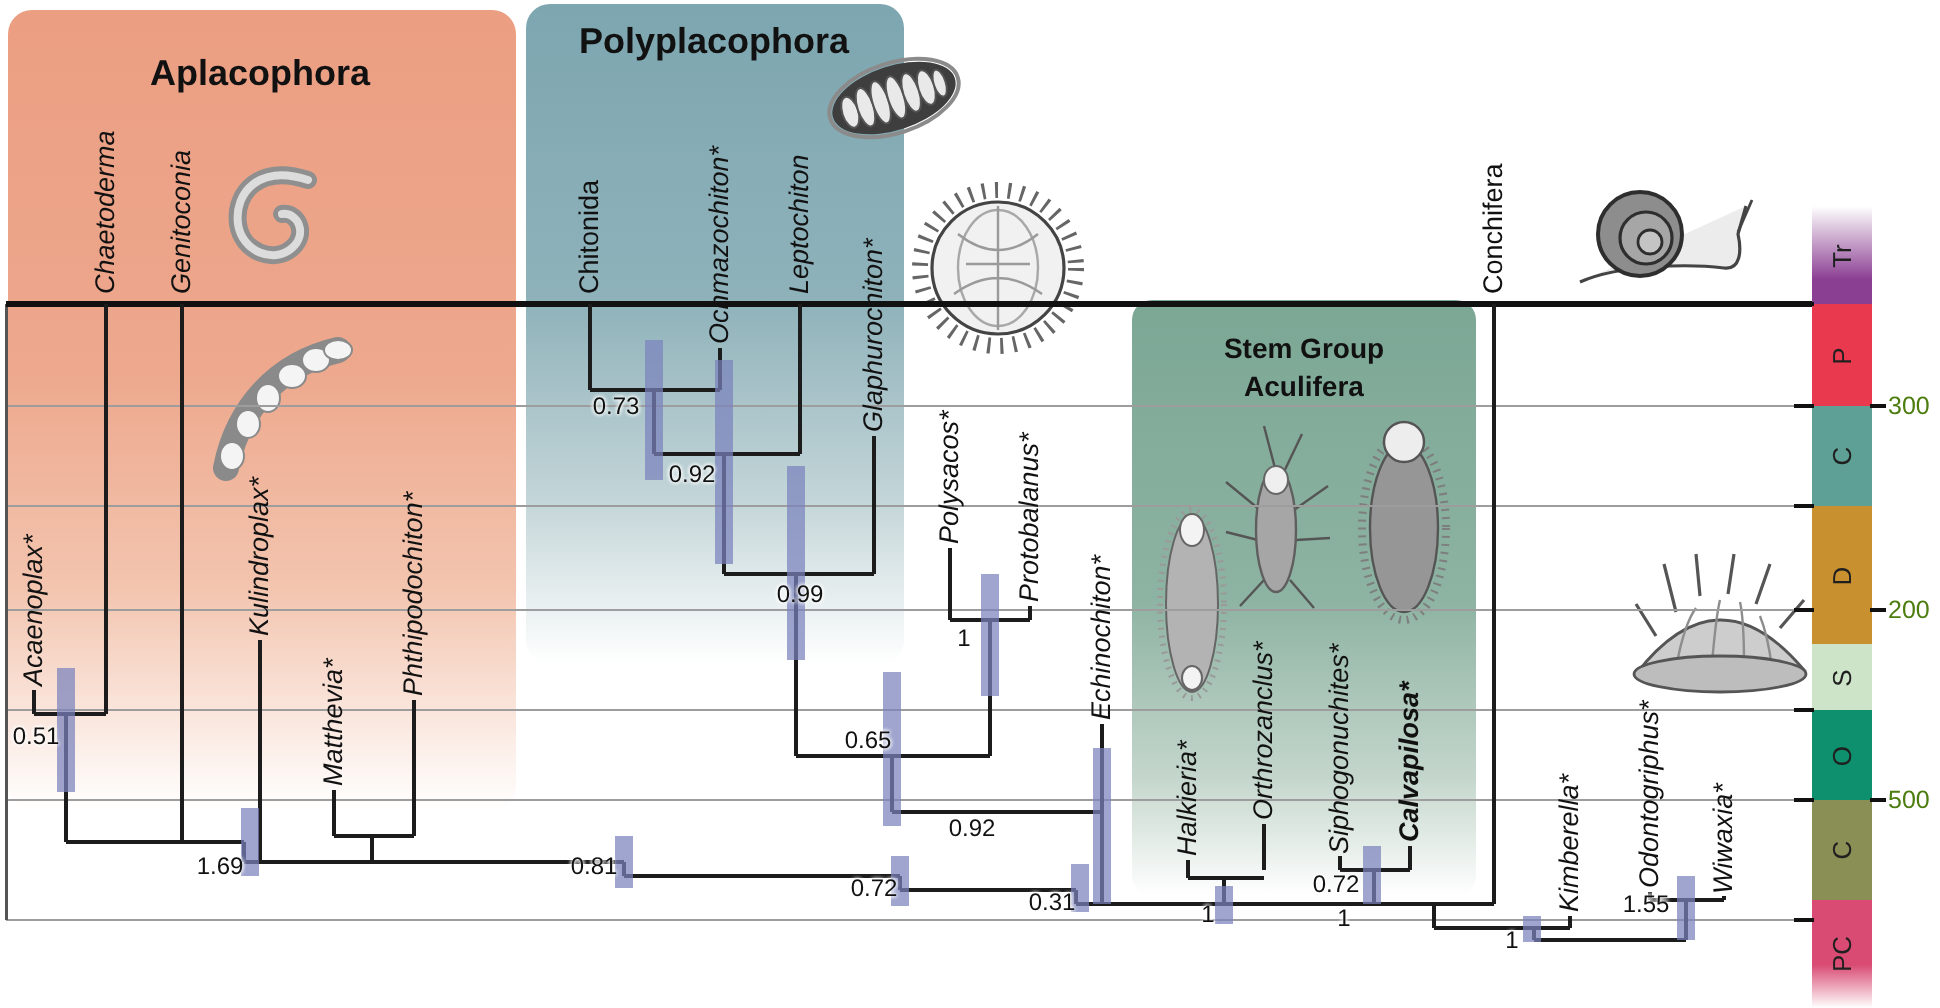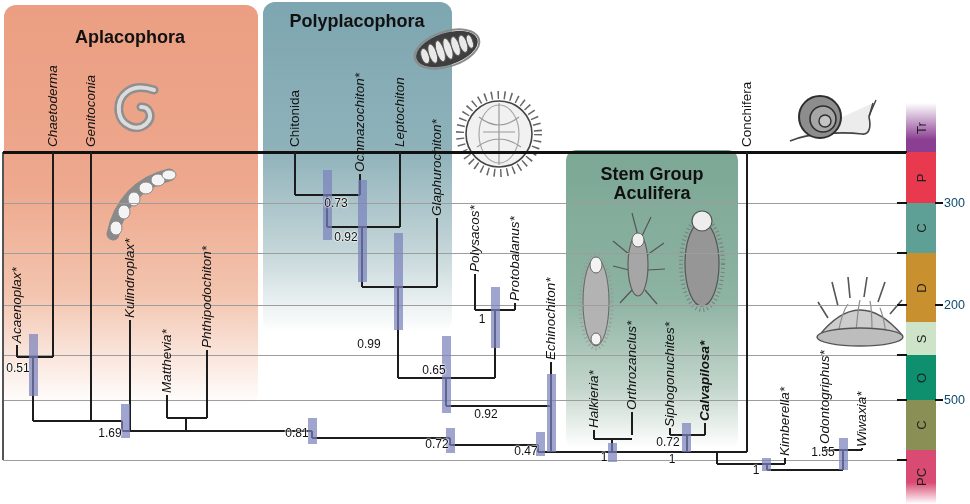--- a/index.html
+++ b/index.html
@@ -6,32 +6,32 @@
   #figure{position:relative;width:970px;height:504px;background:#fff;overflow:hidden;
           font-family:"Liberation Sans","DejaVu Sans",sans-serif;}
   .gbox{position:absolute;border-radius:12px;}
   .gbox-apl{left:4px;top:5px;width:254px;height:400px;
     background:linear-gradient(to bottom,#eb9e82 0%,#eda88d 45%,#f3c4ae 72%,rgba(246,220,208,0) 100%);}
   .gbox-poly{left:263px;top:2px;width:189px;height:330px;
     background:linear-gradient(to bottom,#7da6b0 0%,#8fb2ba 45%,#c3d5d8 75%,rgba(230,238,239,0) 100%);}
   .gbox-stem{left:566px;top:150px;width:172px;height:298px;border-radius:10px;
     background:linear-gradient(to bottom,#7ca795 0%,#8db3a2 50%,#c4d6cc 80%,rgba(228,237,231,0) 100%);}
   .gtitle{position:absolute;transform:translate(-50%,-50%);font-weight:bold;font-size:18px;color:#111;white-space:nowrap;}
-  .gtitle2{font-size:18px;}
+  .gtitle2{font-size:14px;}
   svg#tree-svg{position:absolute;left:0;top:0;}
   .tip-label{position:absolute;transform:rotate(-90deg);transform-origin:0 0;
      white-space:nowrap;font-size:13.5px;color:#111;line-height:15px;height:15px;}
   .tip-label.i{font-style:italic;}
   .tip-label.b{font-weight:bold;}
   .support{position:absolute;transform:translate(-50%,-50%);font-size:12px;color:#111;
      text-shadow:0 0 2px #fff,0 0 2px #fff,0 0 2px #fff;white-space:nowrap;}
   .ts-seg{position:absolute;left:906px;width:30px;}
   .ts-label{position:absolute;transform:translate(-50%,-50%) rotate(-90deg);font-size:13px;color:#1f1f1f;white-space:nowrap;}
   .ts-tick{position:absolute;background:#111;height:2px;}
-  .ts-age{position:absolute;font-size:12.5px;color:#0c4a6e;transform:translateY(-50%);}
+  .ts-age{position:absolute;font-size:12.5px;color:#4d7c0f;transform:translateY(-50%);}
   .illo{position:absolute;}
 </style>
 </head>
 <body>
 
 <div id="figure">
 
   <div class="gbox gbox-apl"></div>
   <div class="gbox gbox-poly"></div>
   <div class="gbox gbox-stem"></div>
@@ -205,29 +205,29 @@
     <div class="tip-label i" style="left: 586px; top: 428px;">Halkieria*</div>
     <div class="tip-label i" style="left: 624px; top: 410px;">Orthrozanclus*</div>
     <div class="tip-label i" style="left: 662px; top: 427px;">Siphogonuchites*</div>
     <div class="tip-label i b" style="left: 697px; top: 421px;">Calvapilosa*</div>
     <div class="tip-label" style="left: 739px; top: 147px;">Conchifera</div>
     <div class="tip-label i" style="left: 777px; top: 456px;">Kimberella*</div>
     <div class="tip-label i" style="left: 817px; top: 444px;">Odontogriphus*</div>
     <div class="tip-label i" style="left: 854px; top: 447px;">Wiwaxia*</div>
     <div class="support" style="left: 18px; top: 368px;">0.51</div>
     <div class="support" style="left: 110px; top: 433px;">1.69</div>
-    <div class="support" style="left: 308px; top: 203px; margin-left: 28px;">0.73</div>
+    <div class="support" style="left: 308px; top: 203px;">0.73</div>
     <div class="support" style="left: 346px; top: 237px;">0.92</div>
-    <div class="support" style="left: 369px; top: 297px; margin-top: 47px;">0.99</div>
+    <div class="support" style="left: 400px; top: 297px;">0.99</div>
     <div class="support" style="left: 482px; top: 319px;">1</div>
     <div class="support" style="left: 434px; top: 370px;">0.65</div>
     <div class="support" style="left: 486px; top: 414px;">0.92</div>
     <div class="support" style="left: 297px; top: 433px;">0.81</div>
     <div class="support" style="left: 437px; top: 444px;">0.72</div>
-    <div class="support" style="left: 526px; top: 451px;">0.47</div>
+    <div class="support" style="left: 526px; top: 451px;">0.31</div>
     <div class="support" style="left: 604px; top: 457px;">1</div>
     <div class="support" style="left: 668px; top: 442px;">0.72</div>
     <div class="support" style="left: 672px; top: 459px;">1</div>
     <div class="support" style="left: 756px; top: 470px;">1</div>
     <div class="support" style="left: 823px; top: 452px;">1.55</div>
     <div class="ts-seg" style="top: 103px; height: 49px; left: 906px; width: 30px; background: linear-gradient(rgba(255, 255, 255, 0), rgb(139, 63, 146) 75%);"></div>
     <div class="ts-label" style="left: 921px; top: 127.5px;">Tr</div>
     <div class="ts-seg" style="top: 152px; height: 51px; left: 906px; width: 30px; background: rgb(232, 57, 78);"></div>
     <div class="ts-label" style="left: 921px; top: 177.5px;">P</div>
     <div class="ts-seg" style="top: 203px; height: 50px; left: 906px; width: 30px; background: rgb(94, 160, 150);"></div>

